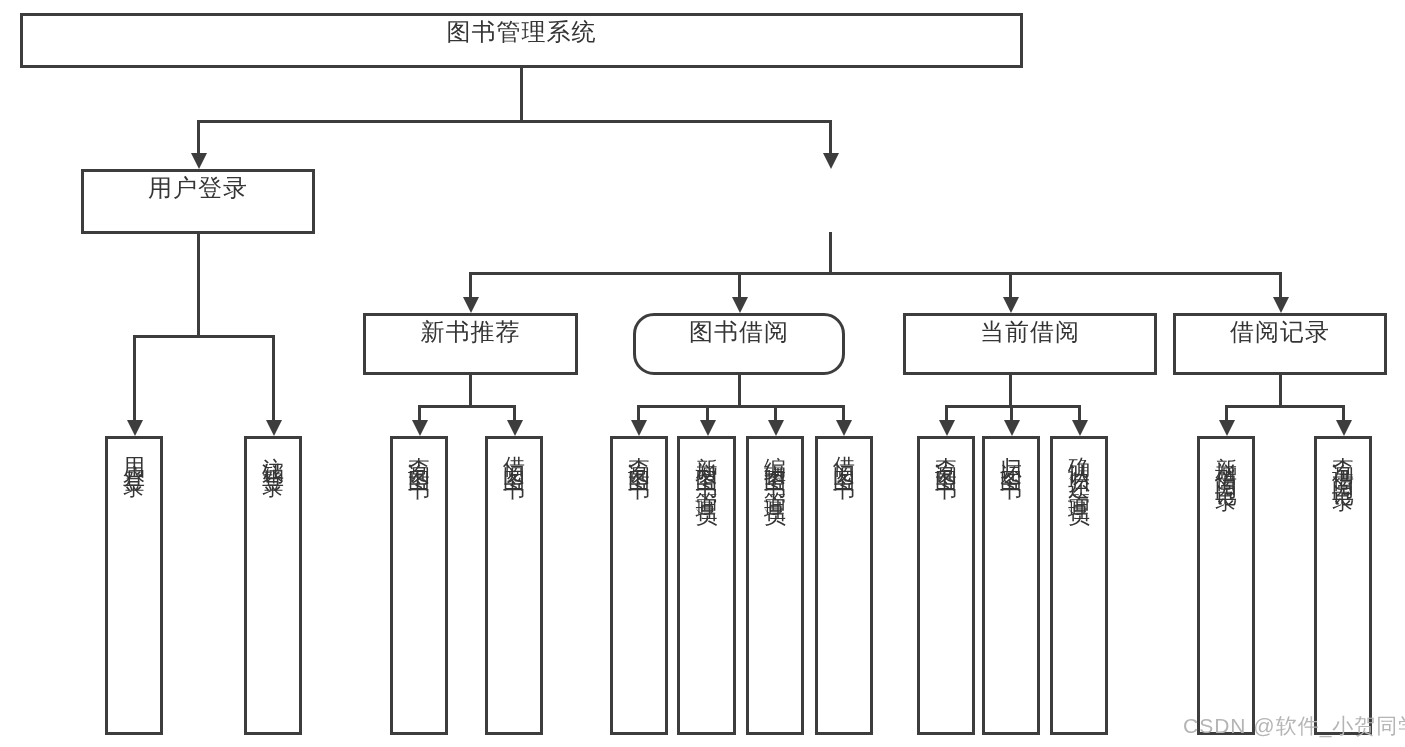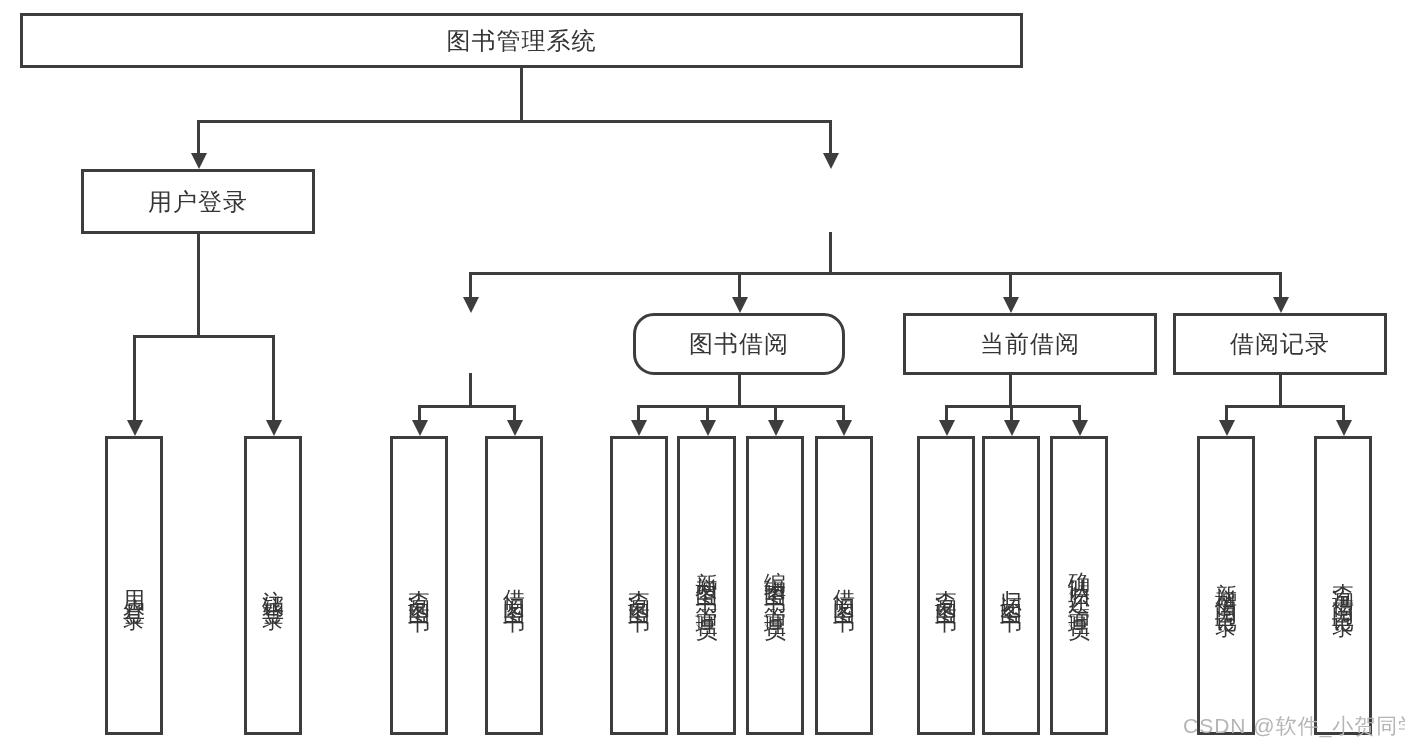--- a/index.html
+++ b/index.html
@@ -15,21 +15,21 @@
     overflow: hidden;
     font-family: "Liberation Sans", "DejaVu Sans", sans-serif;
     color: #333333;
   }
   .box {
     position: absolute;
     box-sizing: border-box;
     border: 3px solid #3d3d3d;
     background: #ffffff;
     display: flex;
-    align-items: center;
+    align-items: flex-start;
     justify-content: center;
   }
   .hdr {
     font-size: 24px;
     letter-spacing: 1px;
     color: #353535;
   }
   .leaf span {
     writing-mode: vertical-rl;
     font-size: 22px;
@@ -97,20 +97,23 @@
   <div class="arrow" style="left:133px; top:335px; height:85px;"></div>
   <div class="arrow" style="left:272px; top:335px; height:85px;"></div>
 
   <div class="vline" style="left:829px; top:232px; height:40px;"></div>
   <div class="hline" style="left:469px; top:272px; width:813px;"></div>
   <div class="arrow" style="left:469px; top:272px; height:25px;"></div>
   <div class="arrow" style="left:738px; top:272px; height:25px;"></div>
   <div class="arrow" style="left:1009px; top:272px; height:25px;"></div>
   <div class="arrow" style="left:1279px; top:272px; height:25px;"></div>
 
+  <div class="box hdr" style="left:363px; top:313px; width:215px; height:62px;">
+    <span>新书推荐</span>
+  </div>
   <div class="box hdr" style="left:633px; top:313px; width:212px; height:62px;border-radius:21px;">
     <span>图书借阅</span>
   </div>
   <div class="box hdr" style="left:903px; top:313px; width:254px; height:62px;">
     <span>当前借阅</span>
   </div>
   <div class="box hdr" style="left:1173px; top:313px; width:214px; height:62px;">
     <span>借阅记录</span>
   </div>
 

